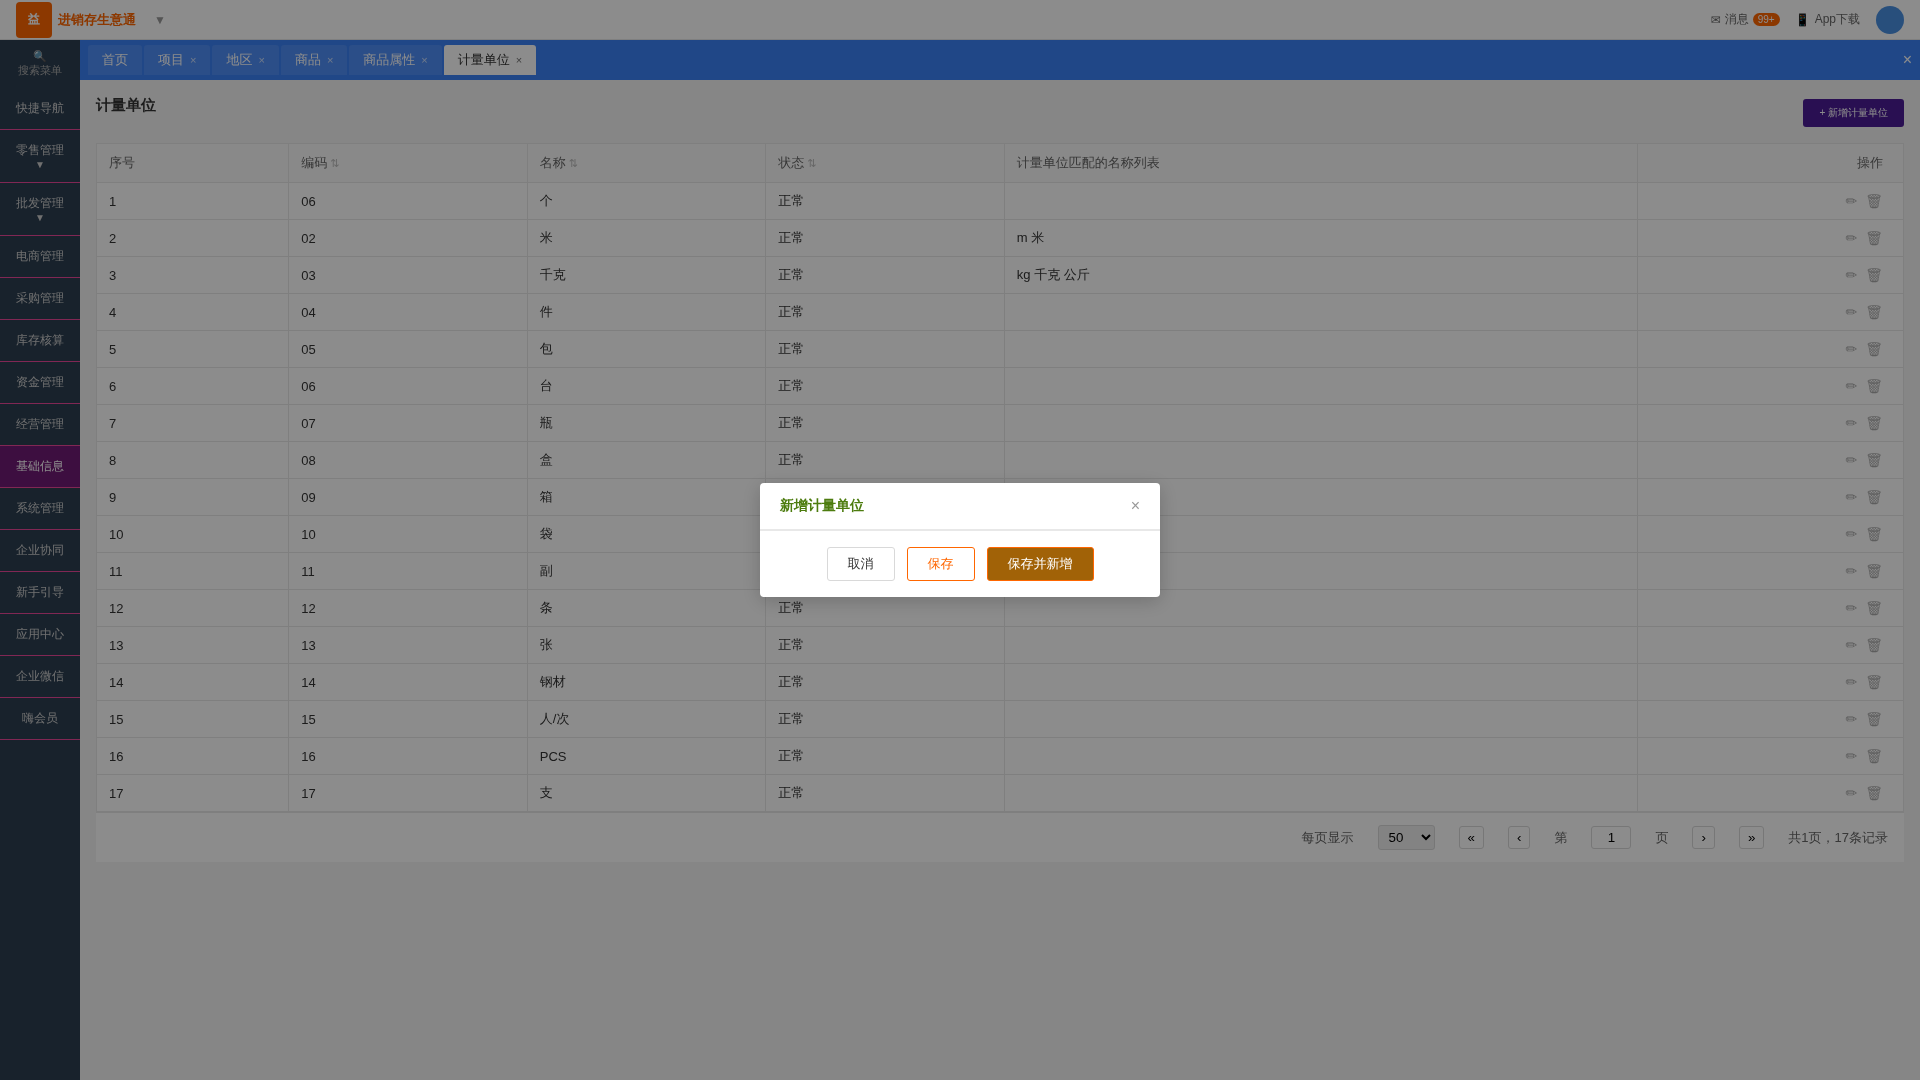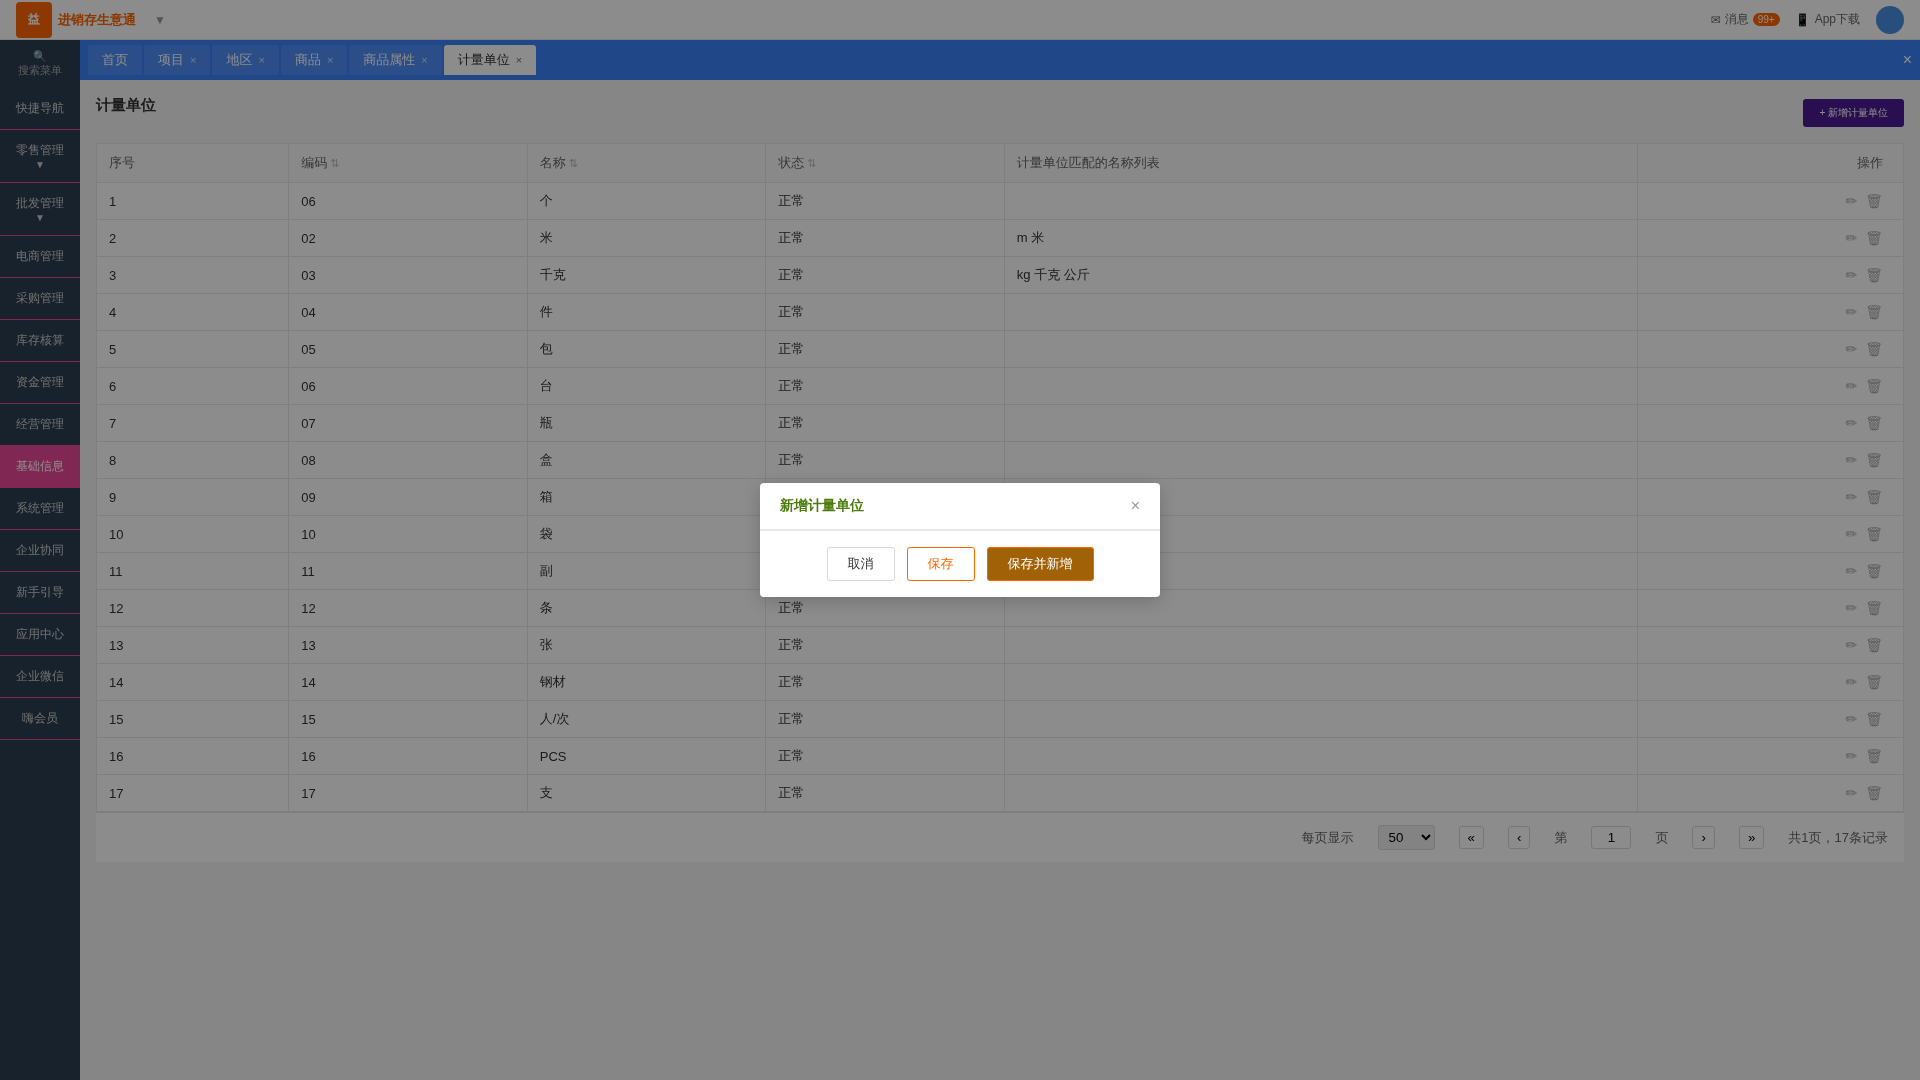--- a/index.html
+++ b/index.html
@@ -15,21 +15,21 @@
     .top-bar-btn { display: flex; align-items: center; gap: 4px; color: #666; font-size: 12px; cursor: pointer; }
     .badge { background: #f60; color: #fff; border-radius: 10px; font-size: 10px; padding: 1px 5px; }
     .avatar { width: 28px; height: 28px; background: #4a90e2; border-radius: 50%; }
 
     
     .main-layout { display: flex; flex: 1; overflow: hidden; }
 
     
     .sidebar { width: 80px; background: #2c3e50; display: flex; flex-direction: column; flex-shrink: 0; }
     .sidebar-item { padding: 12px 4px; text-align: center; color: #ccc; font-size: 12px; cursor: pointer; border-bottom: 1px solid #ec4899; }
-    .sidebar-item.active { background: #ec4899; color: #fff; }
+    .sidebar-item.active { background: #701a75; color: #fff; }
     .sidebar-search { padding: 10px 6px; text-align: center; font-size: 11px; color: #aaa; cursor: pointer; }
 
     
     .content-area { flex: 1; display: flex; flex-direction: column; overflow: hidden; background: #f5f5f5; }
 
     
     .tab-bar { height: 40px; background: #3b82f6; display: flex; align-items: center; padding: 0 8px; gap: 2px; flex-shrink: 0; }
     .tab { display: flex; align-items: center; padding: 6px 14px; border-radius: 3px 3px 0 0; font-size: 13px; color: #fff; cursor: pointer; gap: 6px; background: rgba(255,255,255,0.1); }
     .tab.active { background: #fff; color: #333; }
     .tab-close { font-size: 11px; opacity: 0.7; cursor: pointer; }

